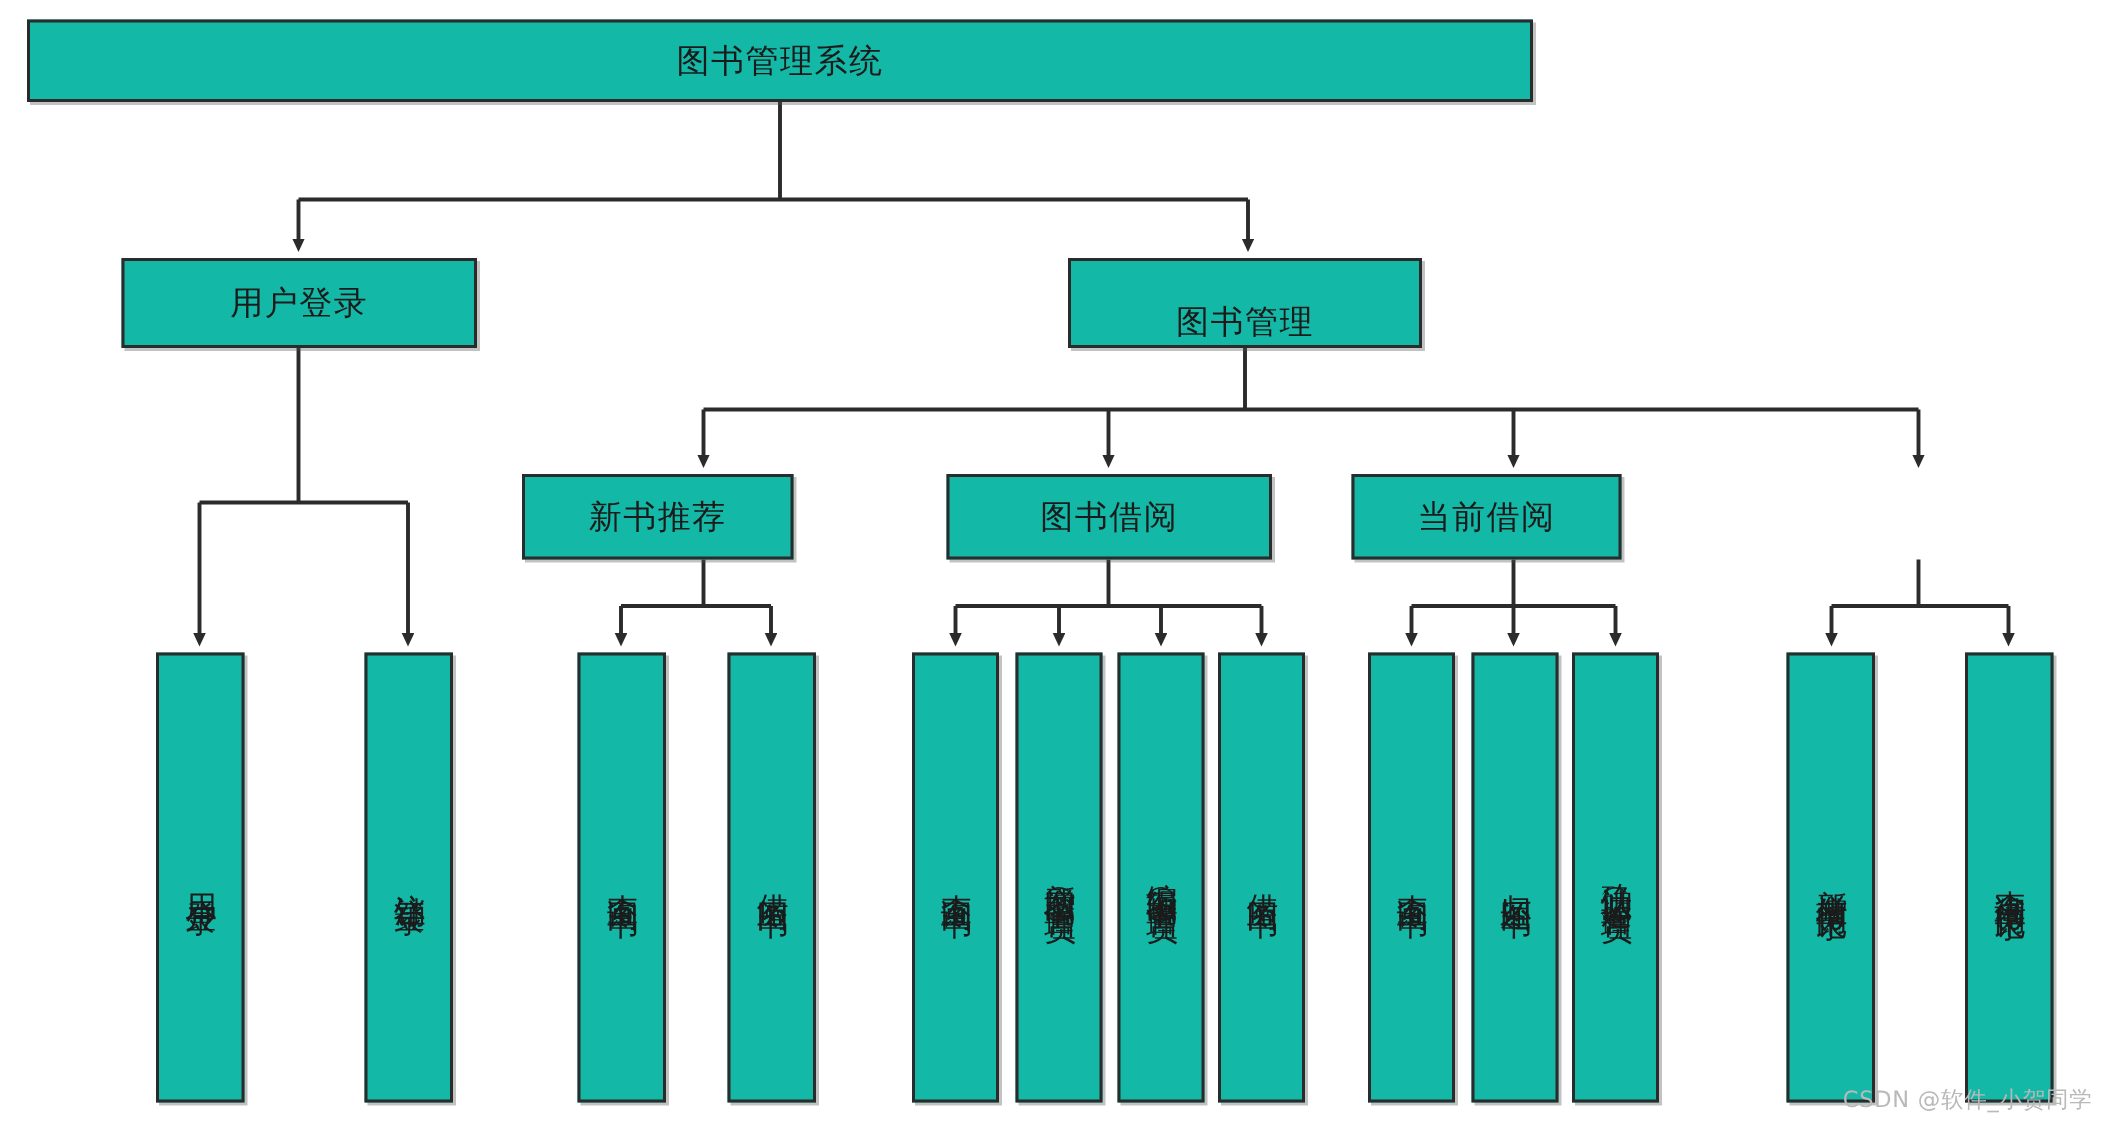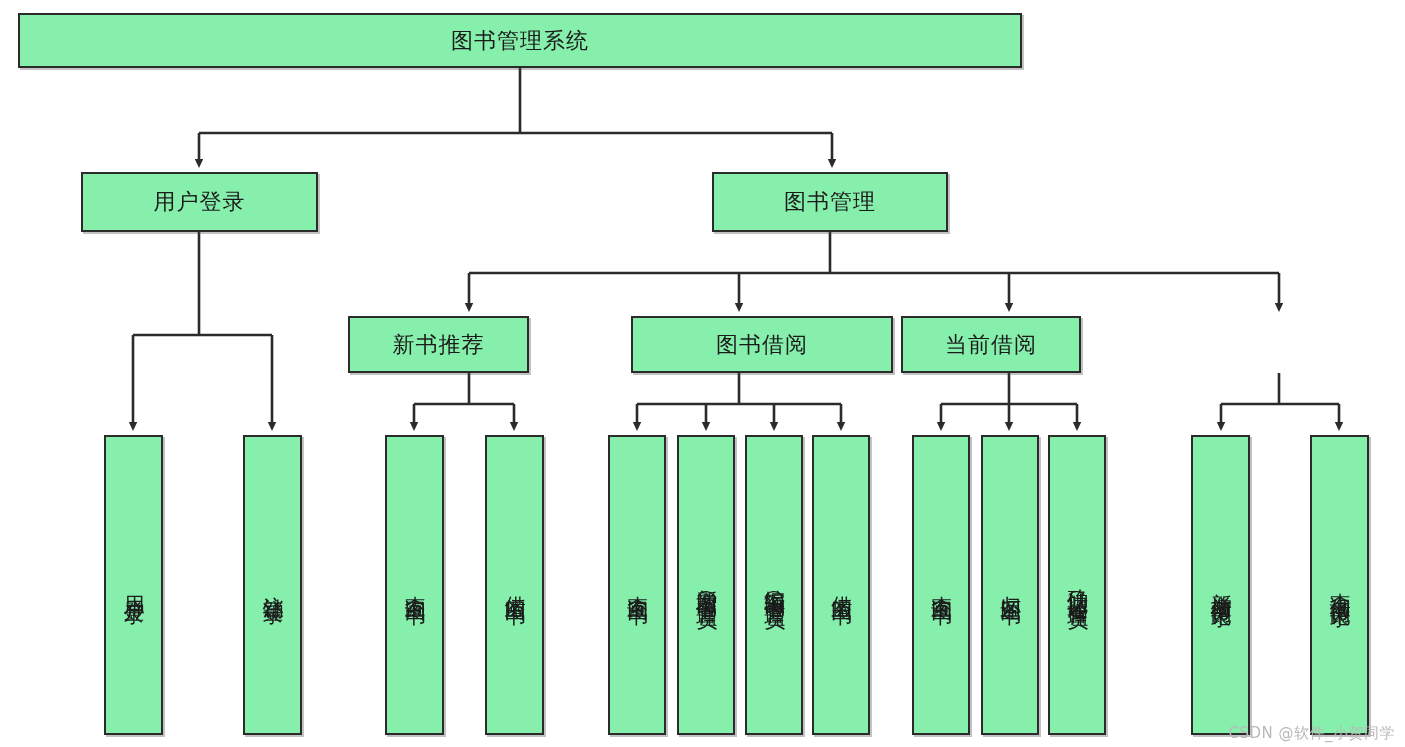--- a/index.html
+++ b/index.html
@@ -10,21 +10,21 @@
     font-family:"DejaVu Sans","Liberation Sans",sans-serif;
     overflow:hidden;
     position:relative;
   }
   #canvas{position:absolute;left:0;top:0;width:1405px;height:747px;}
   svg.edges{position:absolute;left:0;top:0;width:1405px;height:747px;pointer-events:none;}
 
   .node{
     position:absolute;
     box-sizing:border-box;
-    background:#86efac;
+    background:#14b8a6;
     border:2px solid #2b2b2b;
     box-shadow:2px 2px 0 rgba(80,80,80,0.35);
     display:flex;
     align-items:center;
     justify-content:center;
     color:#1b1b1b;
   }
   .node.horiz{
     font-size:22px;
     letter-spacing:1px;
@@ -110,28 +110,28 @@
     </g>
   </svg>
 
   <div class="node horiz" style="left:18px;top:13px;width:1004px;height:55px;">
     <span>图书管理系统</span>
   </div>
 
   <div class="node horiz" style="left:81px;top:172px;width:237px;height:60px;">
     <span>用户登录</span>
   </div>
-  <div class="node horiz" style="left:712px;top:172px;width:236px;height:60px;">
+  <div class="node horiz" style="left:712px;top:172px;width:236px;height:60px;align-items:flex-end;">
     <span>图书管理</span>
   </div>
 
   <div class="node horiz" style="left:348px;top:316px;width:181px;height:57px;">
     <span>新书推荐</span>
   </div>
-  <div class="node horiz" style="left:631px;top:316px;width:262px;height:57px;text-align:right;">
+  <div class="node horiz" style="left:631px;top:316px;width:217px;height:57px;text-align:right;">
     <span>图书借阅</span>
   </div>
   <div class="node horiz" style="left:901px;top:316px;width:180px;height:57px;">
     <span>当前借阅</span>
   </div>
 
   <div class="node leaf" style="left:104px;top:435px;width:59px;height:300px;">
     <span class="vtext">用户登录</span>
   </div>
   <div class="node leaf" style="left:243px;top:435px;width:59px;height:300px;">

